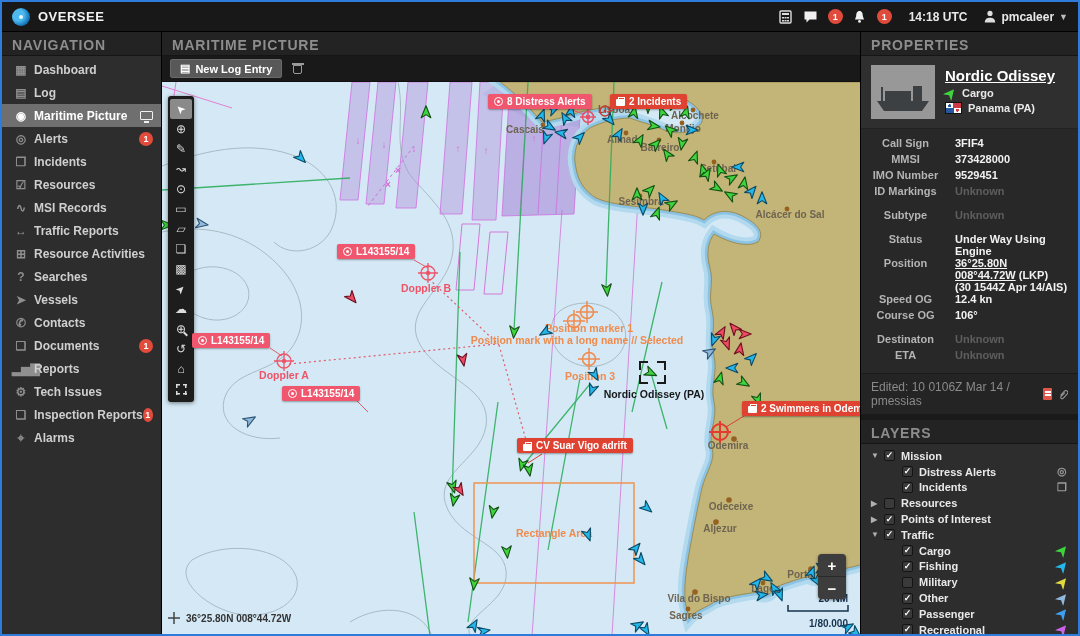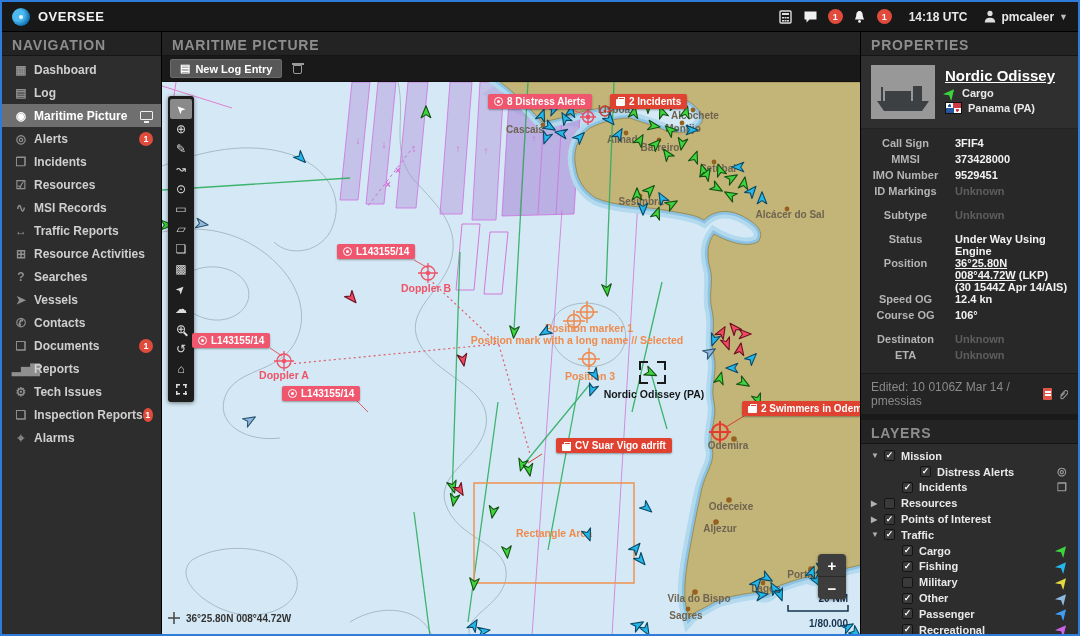--- a/index.html
+++ b/index.html
@@ -684,21 +684,21 @@
           <span>L143155/14</span>
         </div>
         <div class="pill pill-distress" style="left:120px; top:304px;">
           <span class="ic-ring"></span>
           <span>L143155/14</span>
         </div>
         <div class="pill pill-incident" style="left:580px; top:319px;">
           <span class="ic-case"></span>
           <span>2 Swimmers in Odemira</span>
         </div>
-        <div class="pill pill-incident" style="left:394px; top:356px;align-items:flex-end;">
+        <div class="pill pill-incident" style="left:355px; top:356px;align-items:flex-end;">
           <span class="ic-case"></span>
           <span>CV Suar Vigo adrift</span>
         </div>
 
         <div class="zoomctl">
           <div class="zoombtn">+</div>
           <div class="zoomdiv"></div>
           <div class="zoombtn">−</div>
         </div>
       </div>
@@ -812,21 +812,21 @@
         <div class="panel-header">LAYERS</div>
         <div style="padding-top:4px;">
 
             <div class="layer-row" style="padding-left: 10px;">
               <span class="exp">▼</span>
               <span class="cb checked"></span>
               <span>Mission</span>
 
             </div>
 
-            <div class="layer-row" style="padding-left: 46px;">
+            <div class="layer-row" style="padding-left: 28px;">
               <span class="exp"></span>
               <span class="cb checked"></span>
               <span>Distress Alerts</span>
               <span class="dart-r ricon ricon-distress"></span>
             </div>
 
             <div class="layer-row" style="padding-left: 28px;">
               <span class="exp"></span>
               <span class="cb checked"></span>
               <span>Incidents</span>

